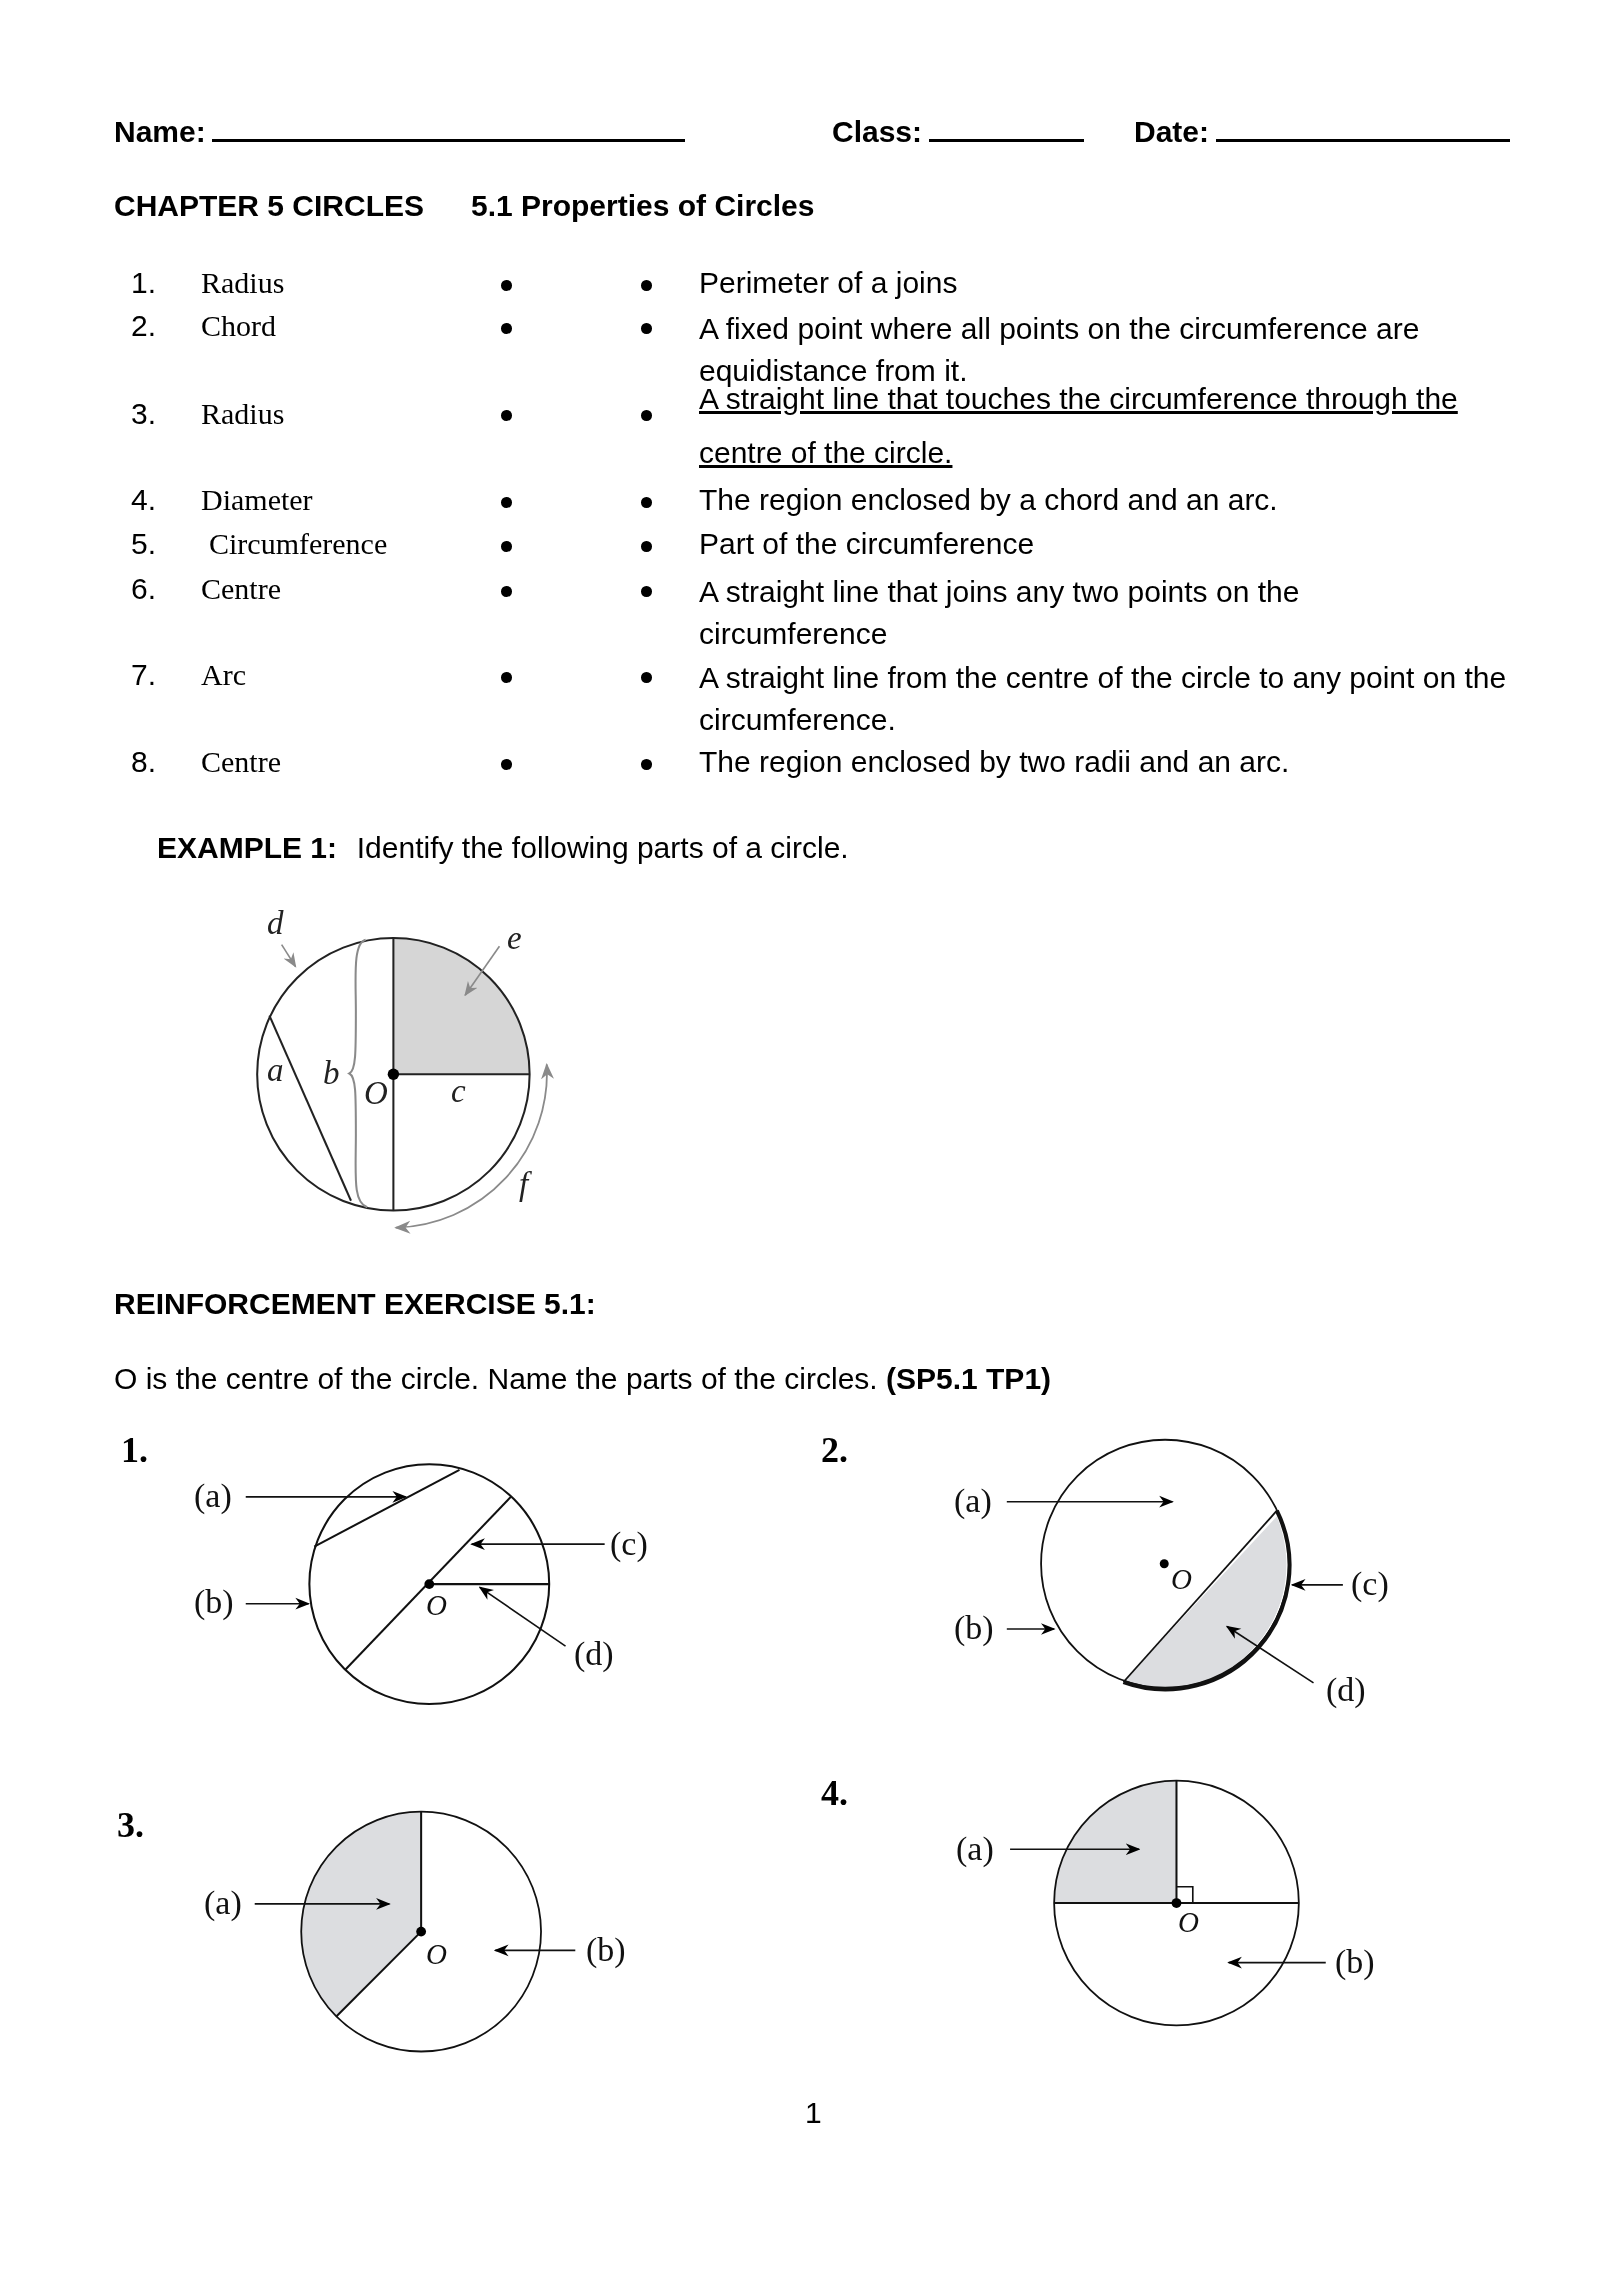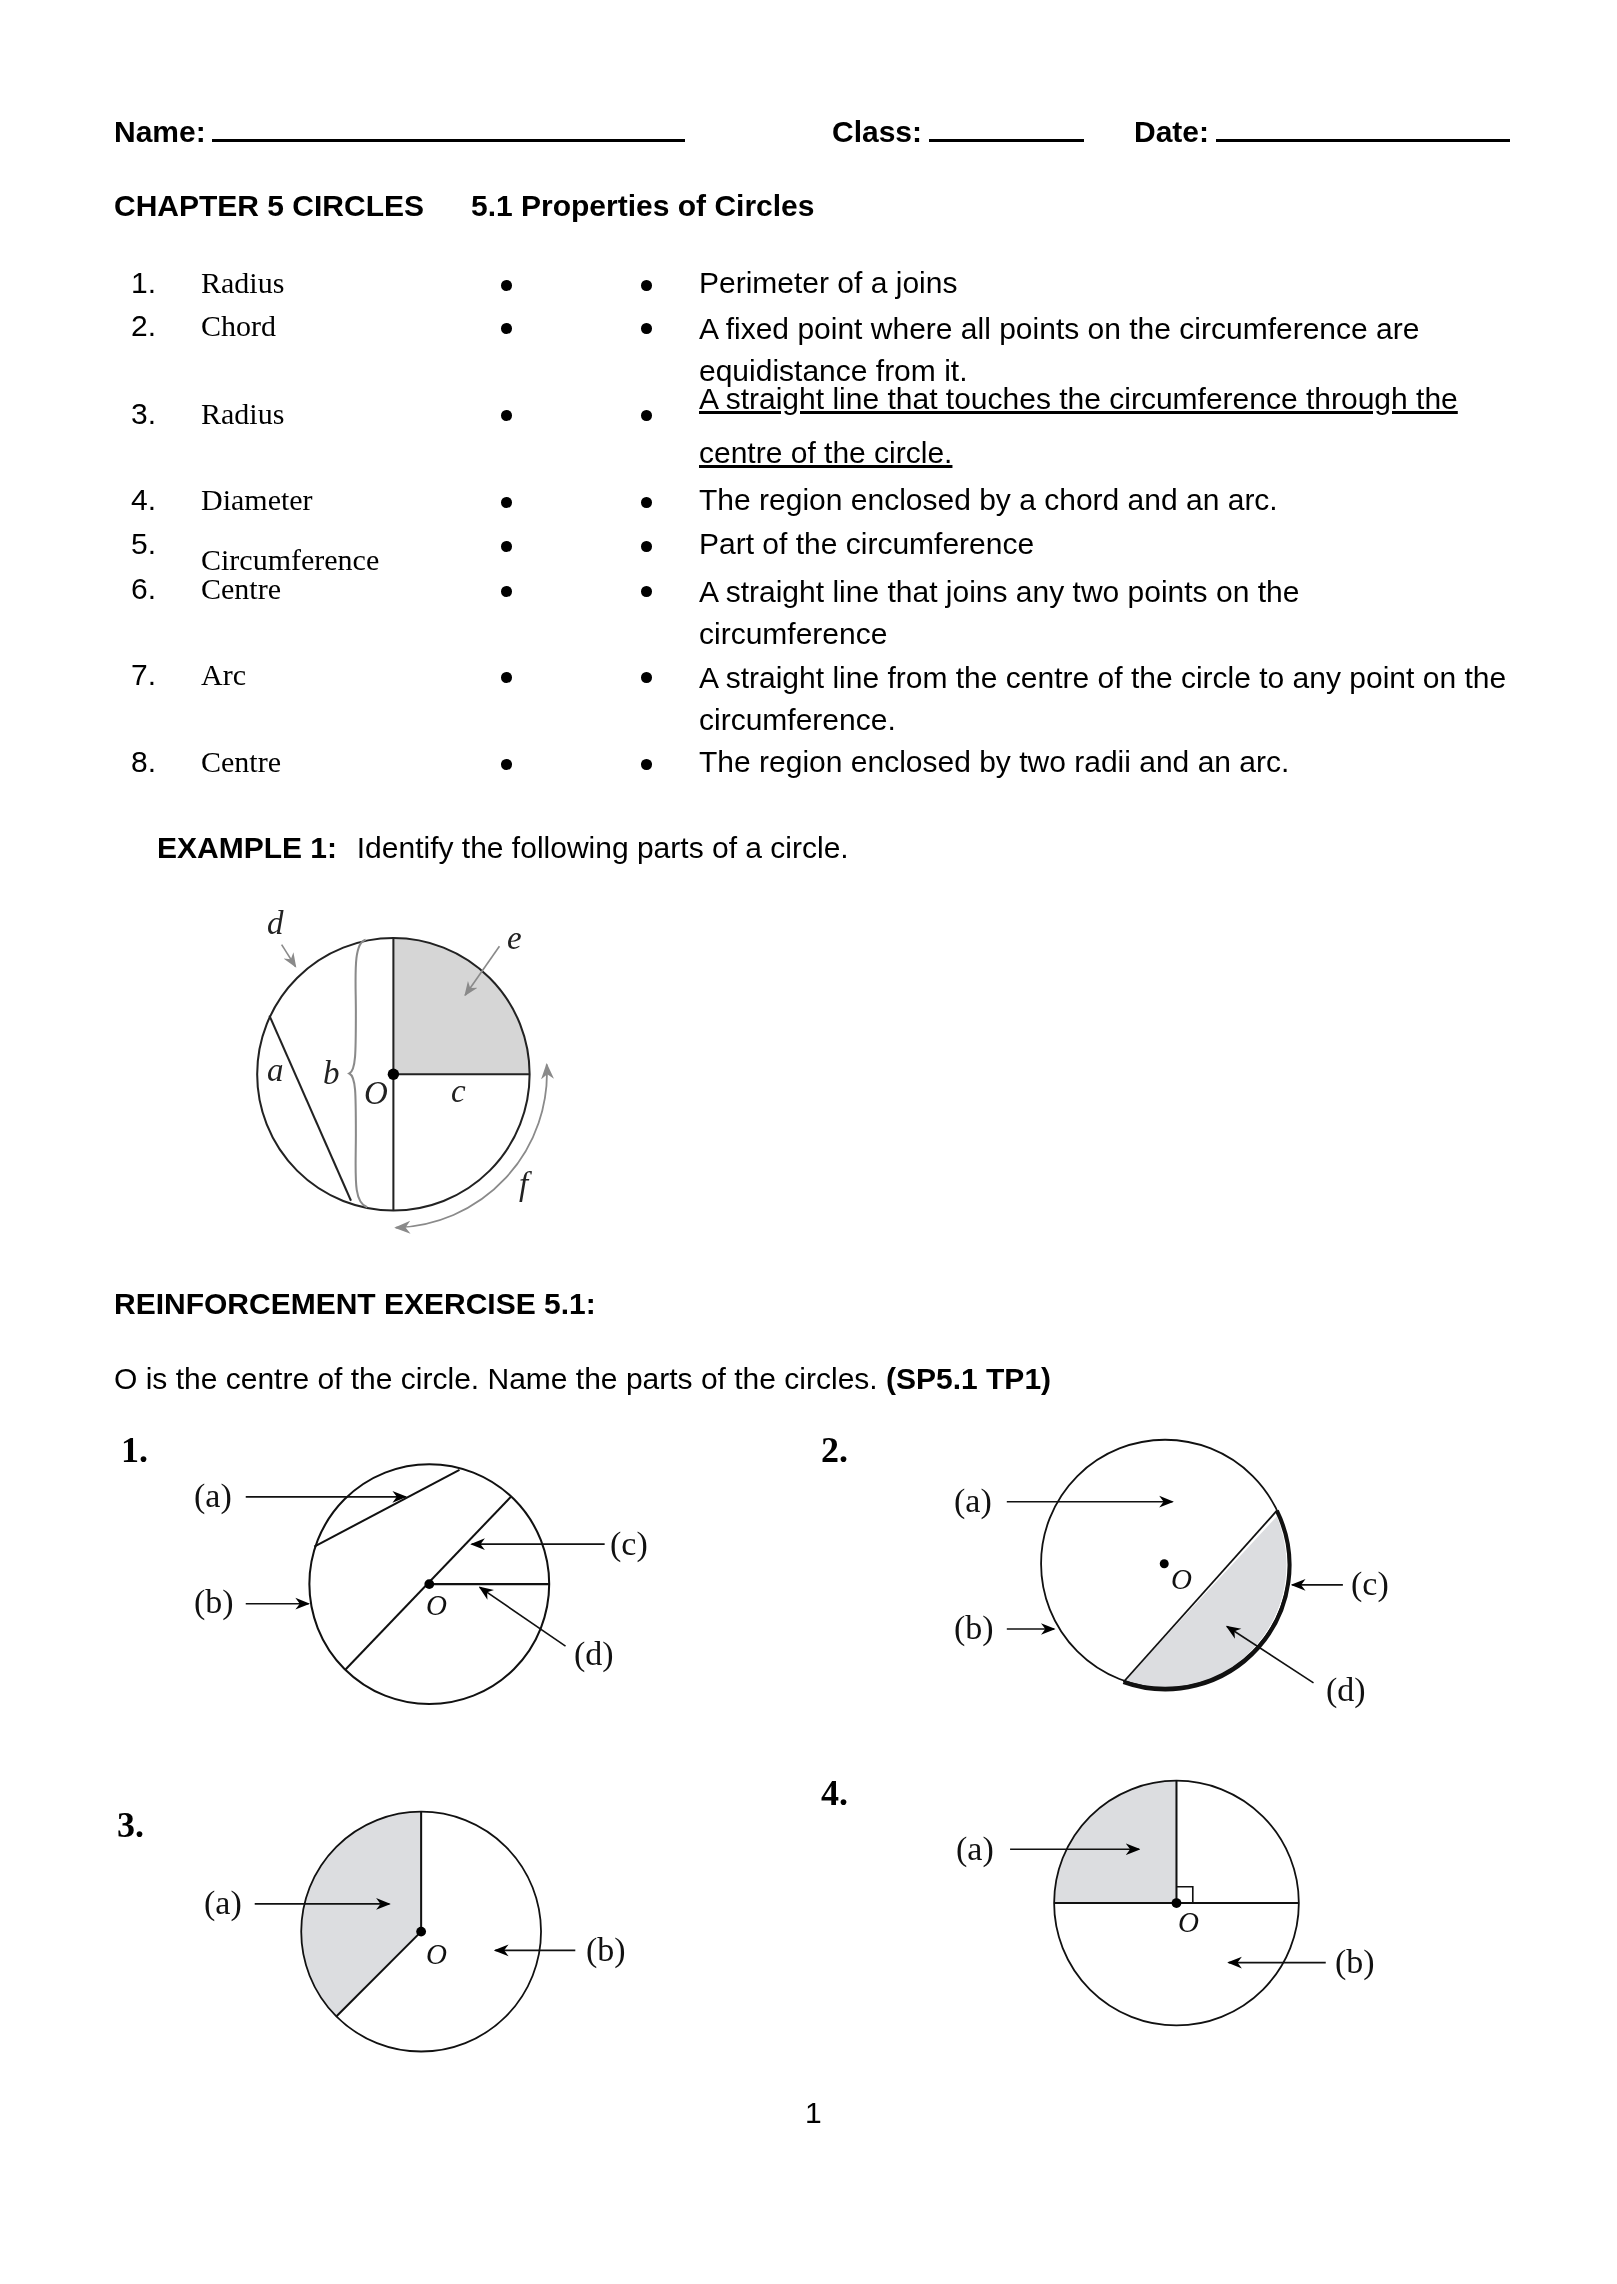--- a/index.html
+++ b/index.html
@@ -59,21 +59,21 @@
   </div>
   <div>
     <span class="num abs" style="top:482px;">4.</span>
     <span class="term abs" style="top:482px;">Diameter</span>
     <span class="dot" style="left:501px; top:497px;"></span>
     <span class="dot" style="left:641px; top:497px;"></span>
     <span class="def abs" style="top:482px;">The region enclosed by a chord and an arc.</span>
   </div>
   <div>
     <span class="num abs" style="top:526px;">5.</span>
-    <span class="term abs" style="top:542px;">Circumference</span>
+    <span class="term abs" style="top:526px;margin-left:8px;">Circumference</span>
     <span class="dot" style="left:501px; top:541px;"></span>
     <span class="dot" style="left:641px; top:541px;"></span>
     <span class="def abs" style="top:526px;">Part of the circumference</span>
   </div>
   <div>
     <span class="num abs" style="top:571px;">6.</span>
     <span class="term abs" style="top:571px;">Centre</span>
     <span class="dot" style="left:501px; top:586px;"></span>
     <span class="dot" style="left:641px; top:586px;"></span>
     <span class="def abs" style="top:571px; line-height:42px; width:693px;">A straight line that joins any two points on the circumference</span>

